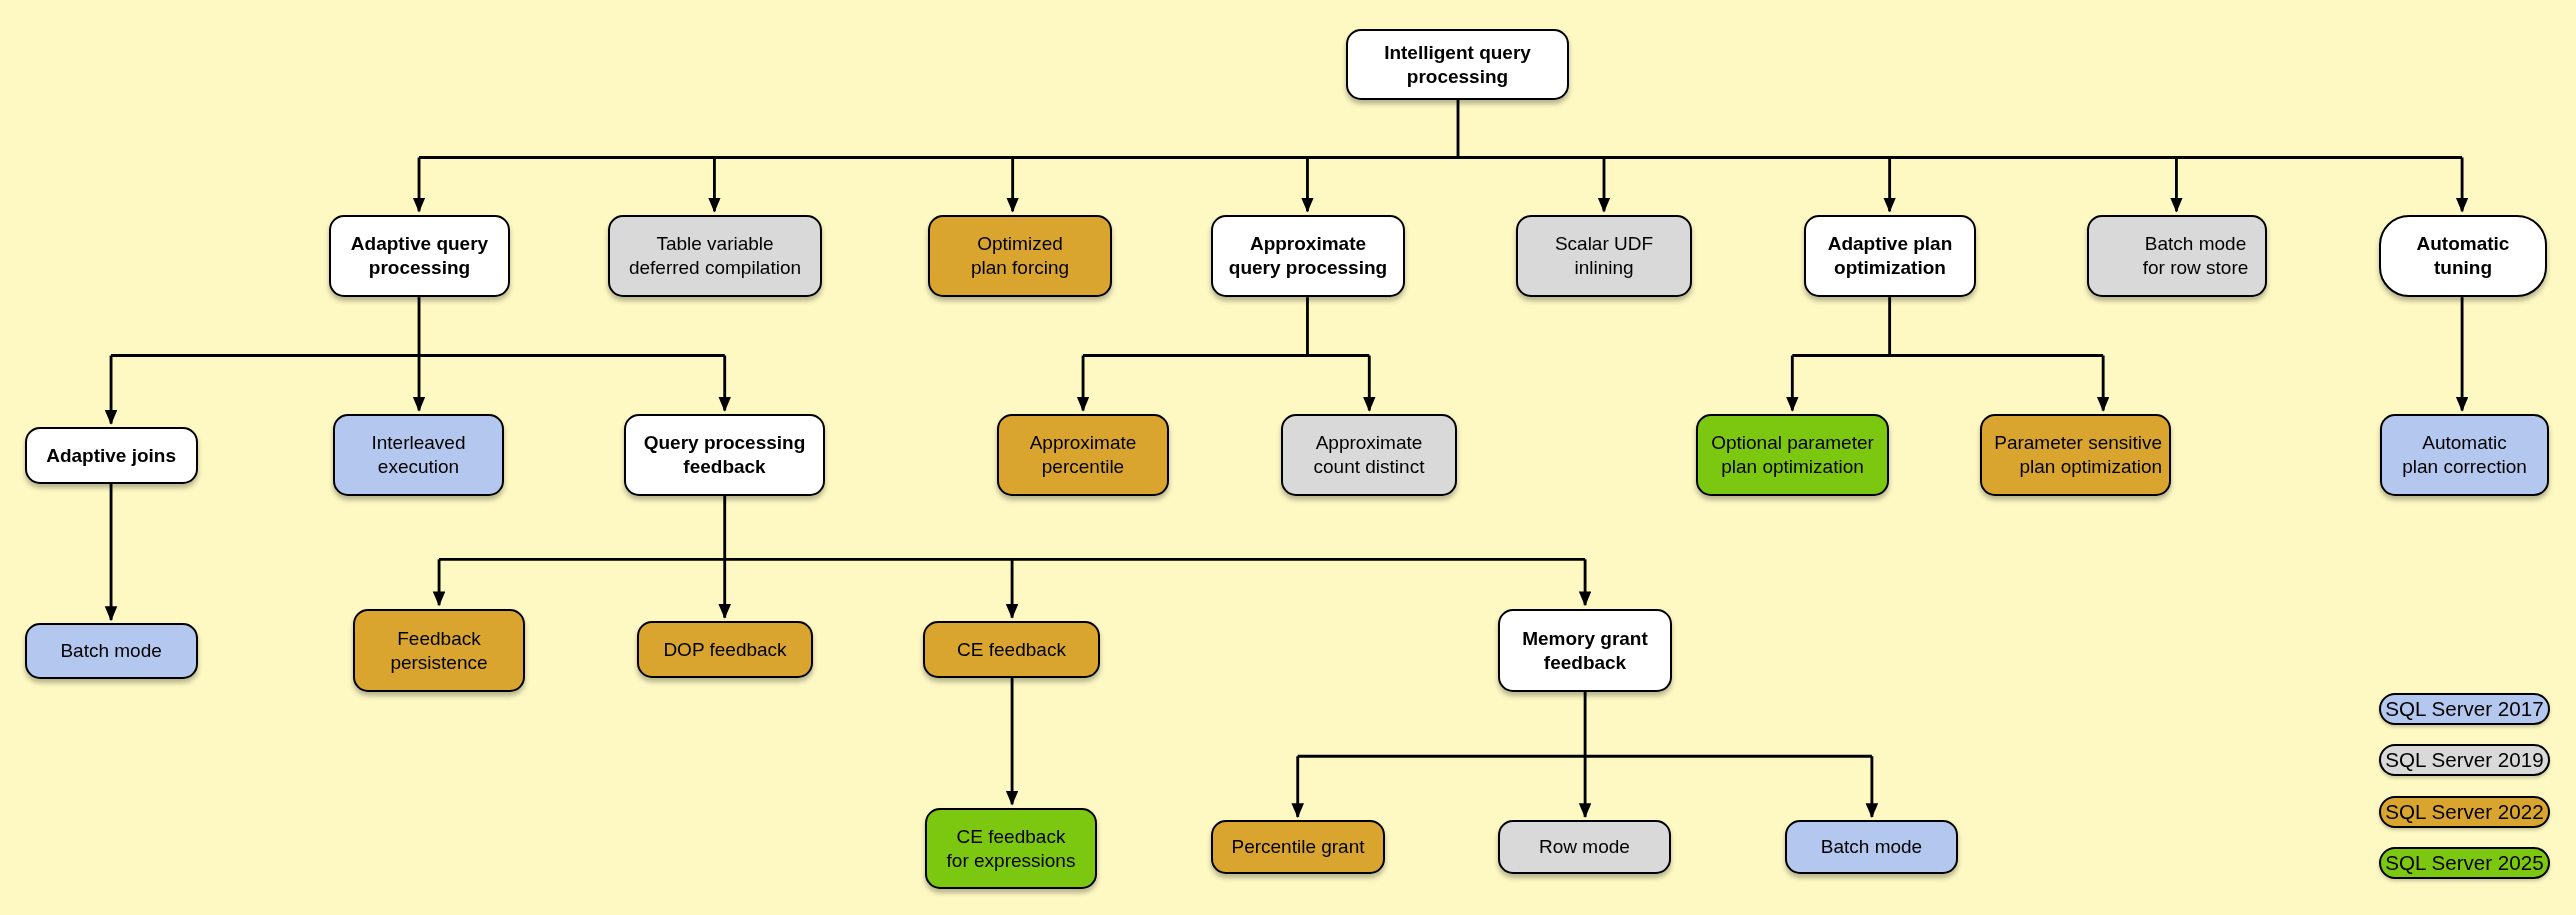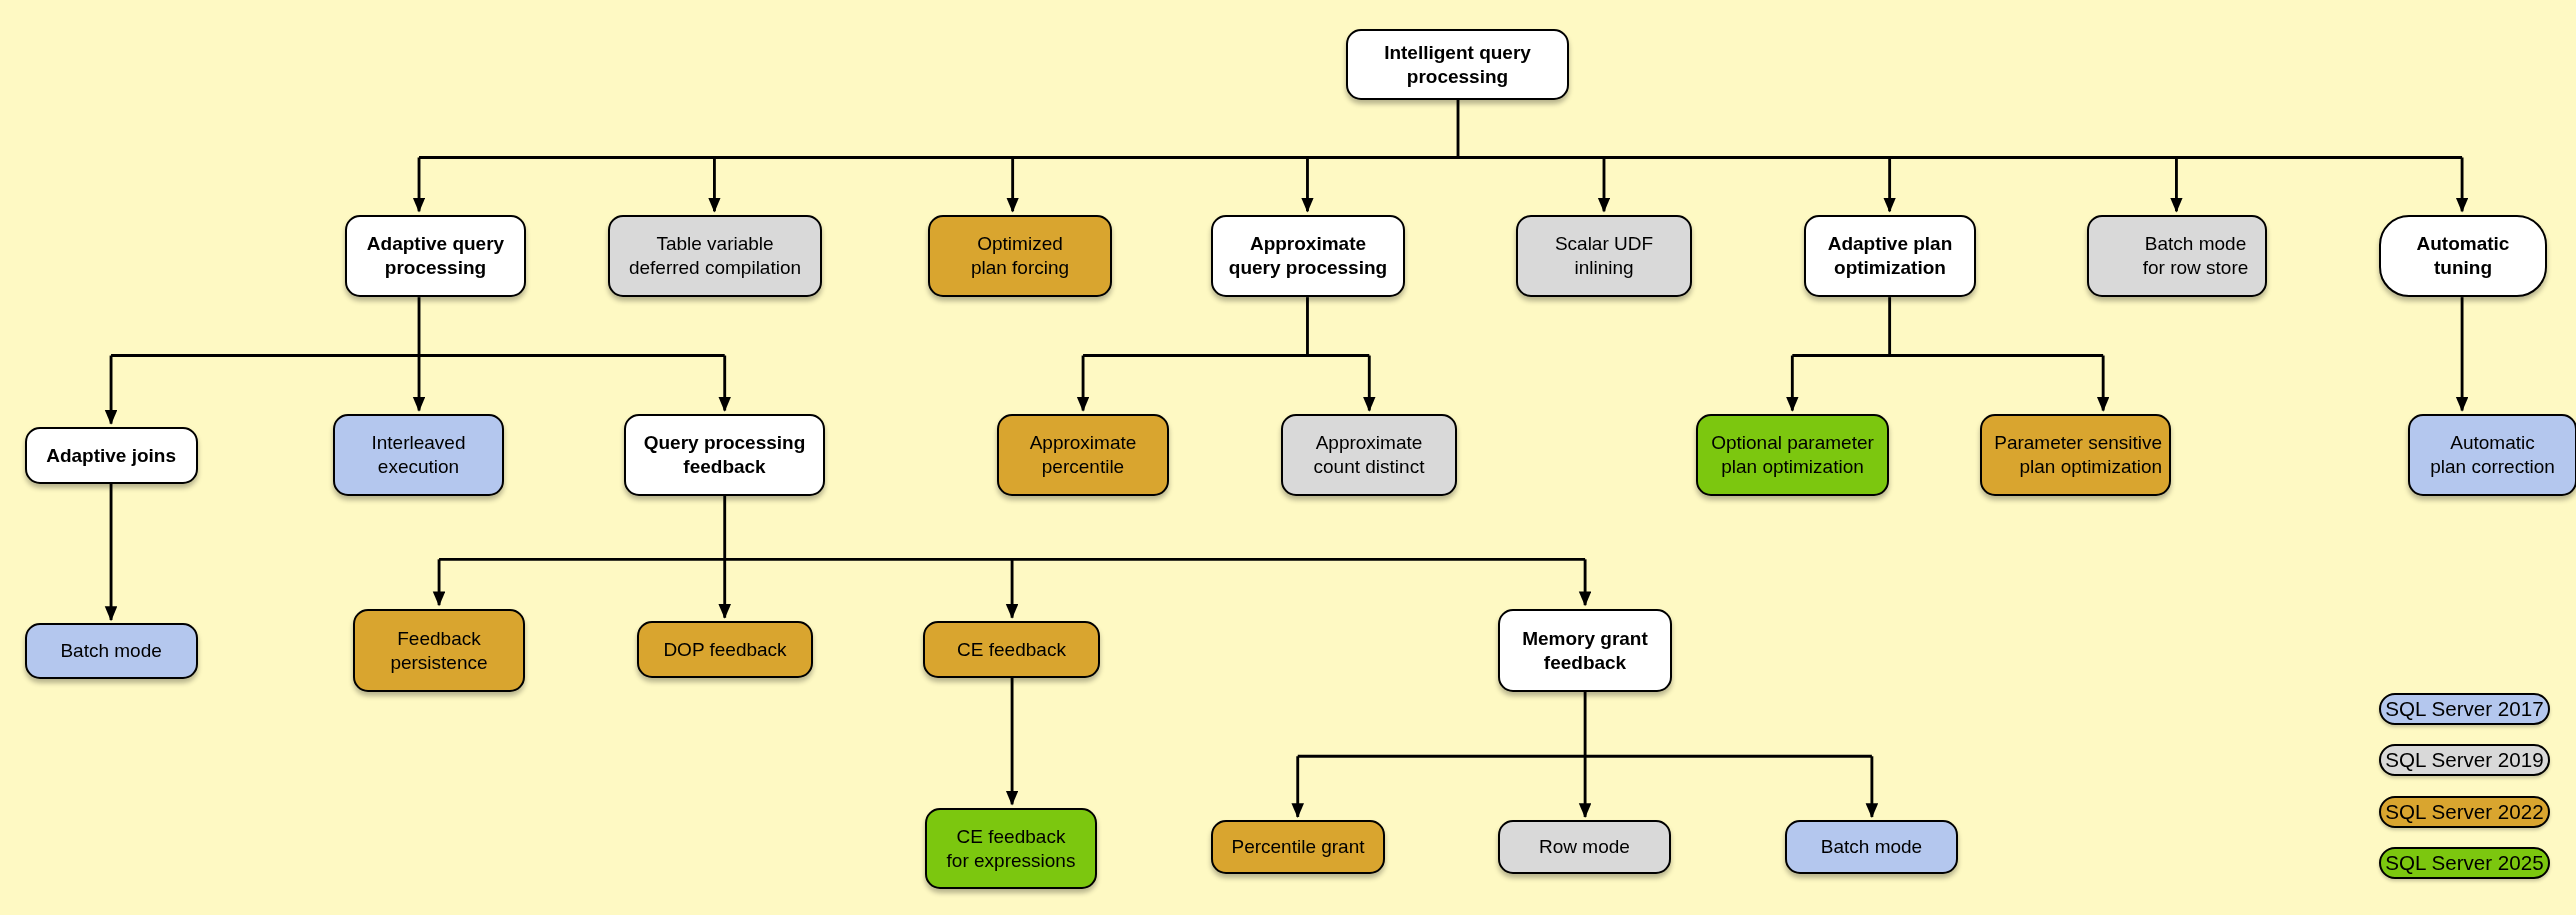--- a/index.html
+++ b/index.html
@@ -21,36 +21,36 @@
   .c22{background:#D9A52F;}
   .c25{background:#7CC70F;}
   .pill{
     position:absolute;left:2379px;width:171px;height:32px;
     display:flex;align-items:center;justify-content:center;
     border:2.3px solid #000;border-radius:17px;font-size:20.6px;
     box-sizing:border-box;box-shadow:0 2.3px 3.4px rgba(0,0,0,0.2);
   }
   
   #n-root{left:1346px;top:29px;width:223px;height:71px;}
-  #n-aqp{left:329px;top:215px;width:181px;height:82px;margin-left:16px;}
+  #n-aqp{left:329px;top:215px;width:181px;height:82px;}
   #n-tvdc{left:608px;top:215px;width:214px;height:82px;}
   #n-opf{left:928px;top:215px;width:184px;height:82px;}
   #n-aqp2{left:1211px;top:215px;width:194px;height:82px;}
   #n-sui{left:1516px;top:215px;width:176px;height:82px;}
   #n-apo{left:1804px;top:215px;width:172px;height:82px;}
   #n-bmrs{left:2087px;top:215px;width:180px;height:82px;padding-left:44px;}
   #n-at{left:2379px;top:215px;width:168px;height:82px;border-radius:30px;}
   #n-aj{left:24.6px;top:427px;width:173px;height:57px;}
   #n-ie{left:333px;top:414px;width:171px;height:82px;}
   #n-qpf{left:624px;top:414px;width:201px;height:82px;}
   #n-ap{left:997px;top:414px;width:172px;height:82px;}
   #n-acd{left:1281px;top:414px;width:176px;height:82px;}
   #n-oppo{left:1696px;top:414px;width:193px;height:82px;}
   #n-pspo{left:1980px;top:414px;width:191px;height:82px;text-align:right;}
-  #n-apc{left:2380px;top:414px;width:169px;height:82px;margin-left:28px;}
+  #n-apc{left:2380px;top:414px;width:169px;height:82px;}
   #n-bm1{left:24.6px;top:623px;width:173px;height:56px;}
   #n-fp{left:353px;top:609px;width:172px;height:83px;}
   #n-dop{left:637px;top:621px;width:176px;height:57px;}
   #n-ce{left:923px;top:621px;width:177px;height:57px;}
   #n-mgf{left:1498px;top:609px;width:174px;height:83px;}
   #n-cefe{left:925px;top:808px;width:172px;height:81px;}
   #n-pg{left:1211px;top:820px;width:174px;height:54px;}
   #n-rm{left:1498px;top:820px;width:173px;height:54px;}
   #n-bm2{left:1785px;top:820px;width:173px;height:54px;}
   #lg-2017{top:693px;}

